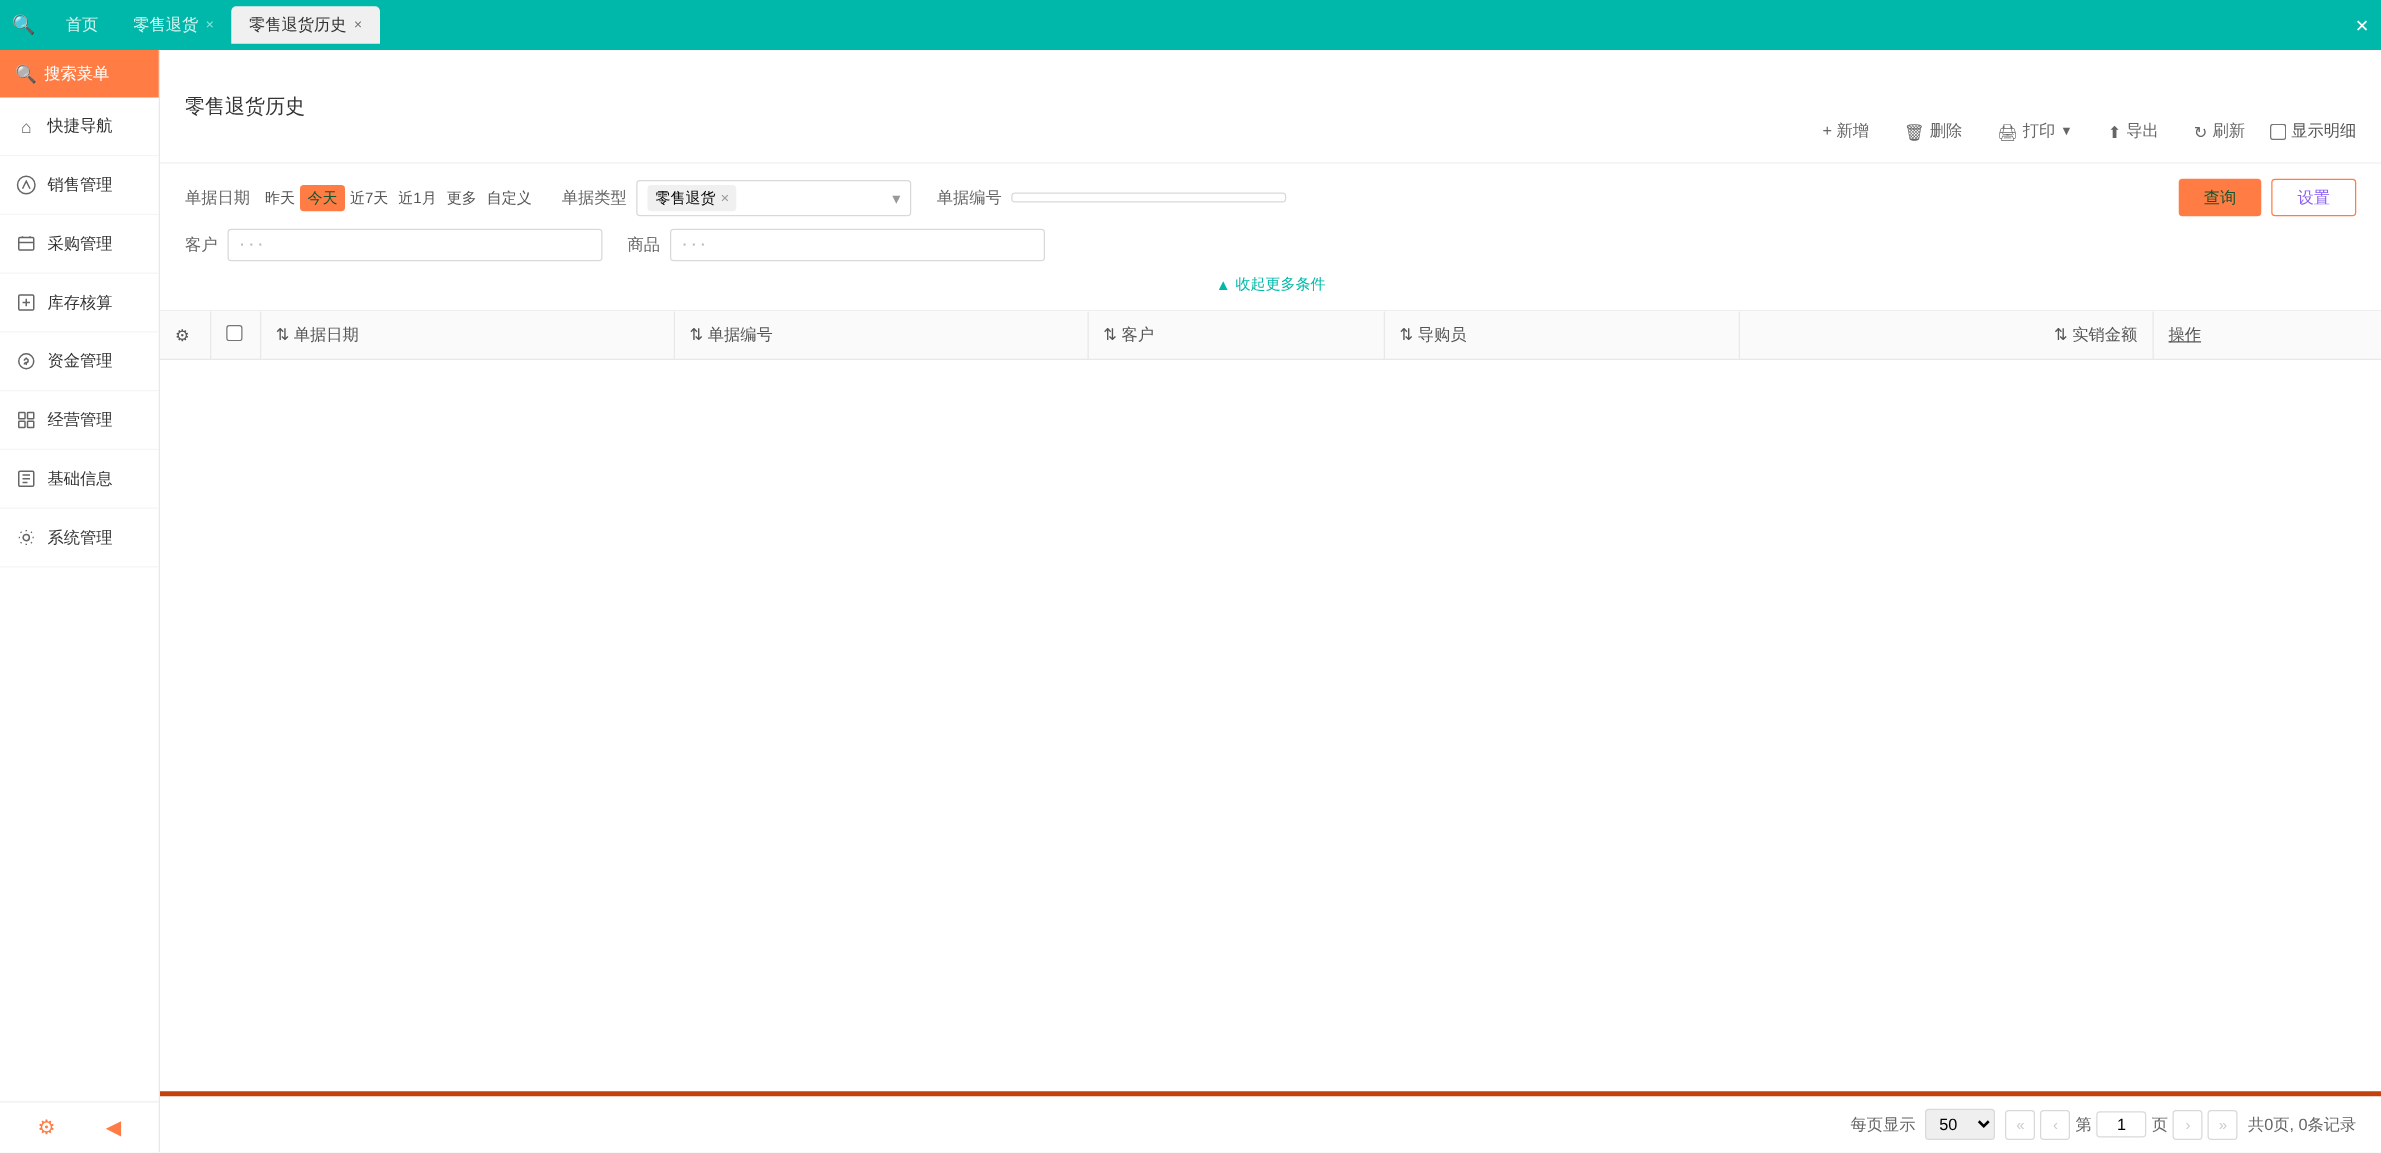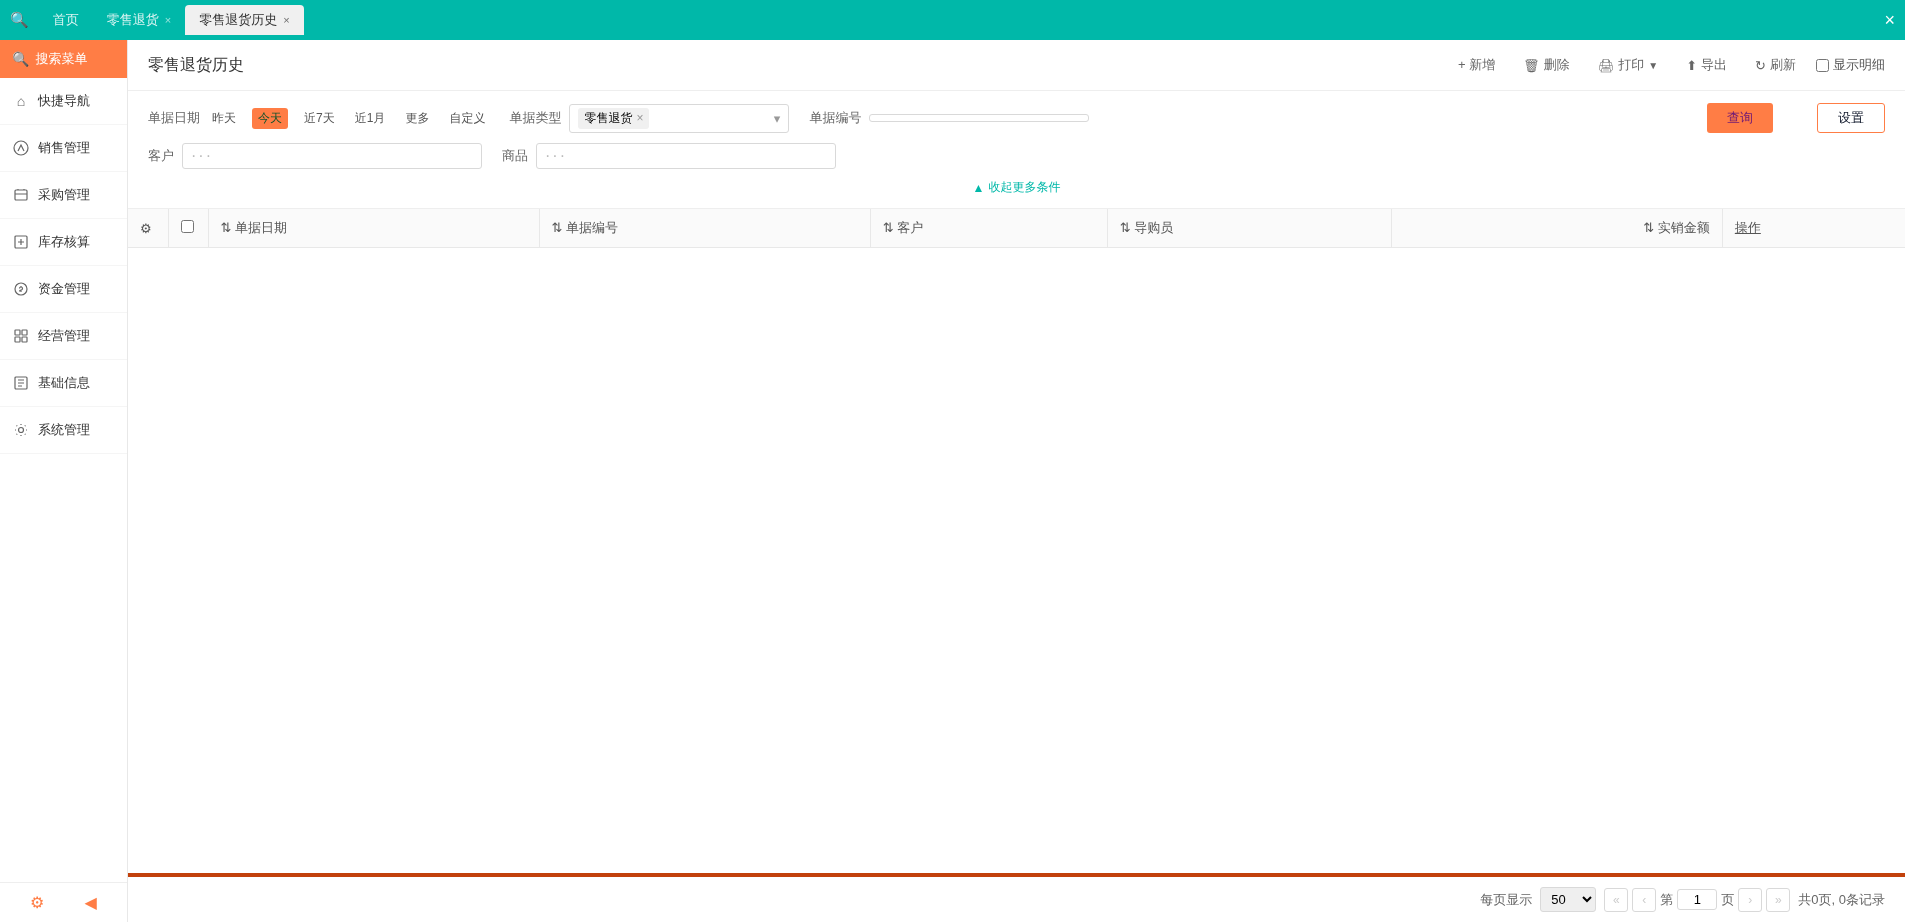--- a/index.html
+++ b/index.html
@@ -22,44 +22,44 @@
     .sidebar-nav { flex: 1; overflow-y: auto; }
     .nav-item { padding: 14px 12px; display: flex; align-items: center; gap: 8px; cursor: pointer; color: #333; font-size: 13px; border-bottom: 1px solid #f5f5f5; }
     .nav-icon { width: 18px; height: 18px; display: flex; align-items: center; justify-content: center; font-size: 14px; color: #666; }
     .sidebar-footer { padding: 10px; display: flex; justify-content: space-around; border-top: 1px solid #eee; }
     .sidebar-footer span { cursor: pointer; font-size: 16px; color: #999; }
 
     
     .content { flex: 1; display: flex; flex-direction: column; overflow: hidden; background: #f5f5f5; }
     .page-header { background: #fff; padding: 12px 20px; border-bottom: 1px solid #eee; display: flex; align-items: center; justify-content: space-between; }
     .page-title { font-size: 16px; font-weight: 500; color: #333; }
-    .header-actions { display: flex; align-items: center; gap: 12px; }
+    .header-actions { display: flex; align-items: center; gap: 12px; margin-top: 40px; }
     .action-btn { display: flex; align-items: center; gap: 4px; color: #666; cursor: pointer; font-size: 13px; padding: 4px 8px; border-radius: 3px; }
     .show-detail { display: flex; align-items: center; gap: 4px; font-size: 13px; color: #555; }
     .show-detail input { cursor: pointer; }
 
     
     .filter-area { background: #fff; padding: 12px 20px; border-bottom: 1px solid #eee; margin-bottom: 0; }
     .filter-row { display: flex; align-items: center; gap: 20px; margin-bottom: 10px; flex-wrap: wrap; }
     .filter-item { display: flex; align-items: center; gap: 8px; }
     .filter-label { color: #666; font-size: 13px; white-space: nowrap; }
-    .date-shortcuts { display: flex; align-items: center; gap: 12px; }
+    .date-shortcuts { display: flex; align-items: center; gap: 0; }
     .date-btn { font-size: 12px; color: #555; cursor: pointer; padding: 2px 4px; border-radius: 2px; }
     .date-btn.today { background: #ff7d45; color: #14532d; border-radius: 3px; padding: 2px 6px; }
     .date-range { font-size: 12px; color: #999; margin-top: 2px; }
     .filter-input-wrap { display: flex; align-items: center; border: 1px solid #d9d9d9; border-radius: 3px; padding: 3px 8px; min-width: 140px; background: white; cursor: pointer; }
     .filter-input-wrap .dots { color: #bbb; font-size: 16px; letter-spacing: 2px; }
     .tag-item { display: inline-flex; align-items: center; gap: 4px; background: #f0f0f0; border-radius: 3px; padding: 2px 6px; font-size: 12px; }
     .tag-item .remove { cursor: pointer; color: #999; }
     .dropdown-wrap { display: flex; align-items: center; border: 1px solid #d9d9d9; border-radius: 3px; padding: 3px 8px; min-width: 200px; background: white; }
     .dropdown-wrap .arrow { margin-left: auto; color: #999; }
     .collapse-btn { color: #00b8a9; cursor: pointer; font-size: 12px; display: flex; align-items: center; gap: 4px; }
 
-    .query-btn { background: #ff7d45; color: #701a75; border: none; padding: 6px 20px; border-radius: 3px; cursor: pointer; font-size: 13px; }
-    .set-btn { background: white; color: #0f172a; border: 1px solid #ff7d45; padding: 5px 20px; border-radius: 3px; cursor: pointer; font-size: 13px; margin-left: 36px; }
+    .query-btn { background: #ff7d45; color: #14532d; border: none; padding: 6px 20px; border-radius: 3px; cursor: pointer; font-size: 13px; }
+    .set-btn { background: white; color: #8b5cf6; border: 1px solid #ff7d45; padding: 5px 20px; border-radius: 3px; cursor: pointer; font-size: 13px; }
 
     
     .table-wrap { flex: 1; overflow: auto; background: #fff; margin: 0; }
     .data-table { width: 100%; border-collapse: collapse; }
     .data-table th { background: #fafafa; border-bottom: 1px solid #e8e8e8; border-right: 1px solid #e8e8e8; padding: 10px 12px; font-weight: 500; color: #555; font-size: 13px; text-align: left; white-space: nowrap; }
     .data-table th:last-child { border-right: none; text-decoration: underline; }
     .th-check { width: 40px; text-align: center; }
     .th-settings { width: 40px; text-align: center; }
 
     

